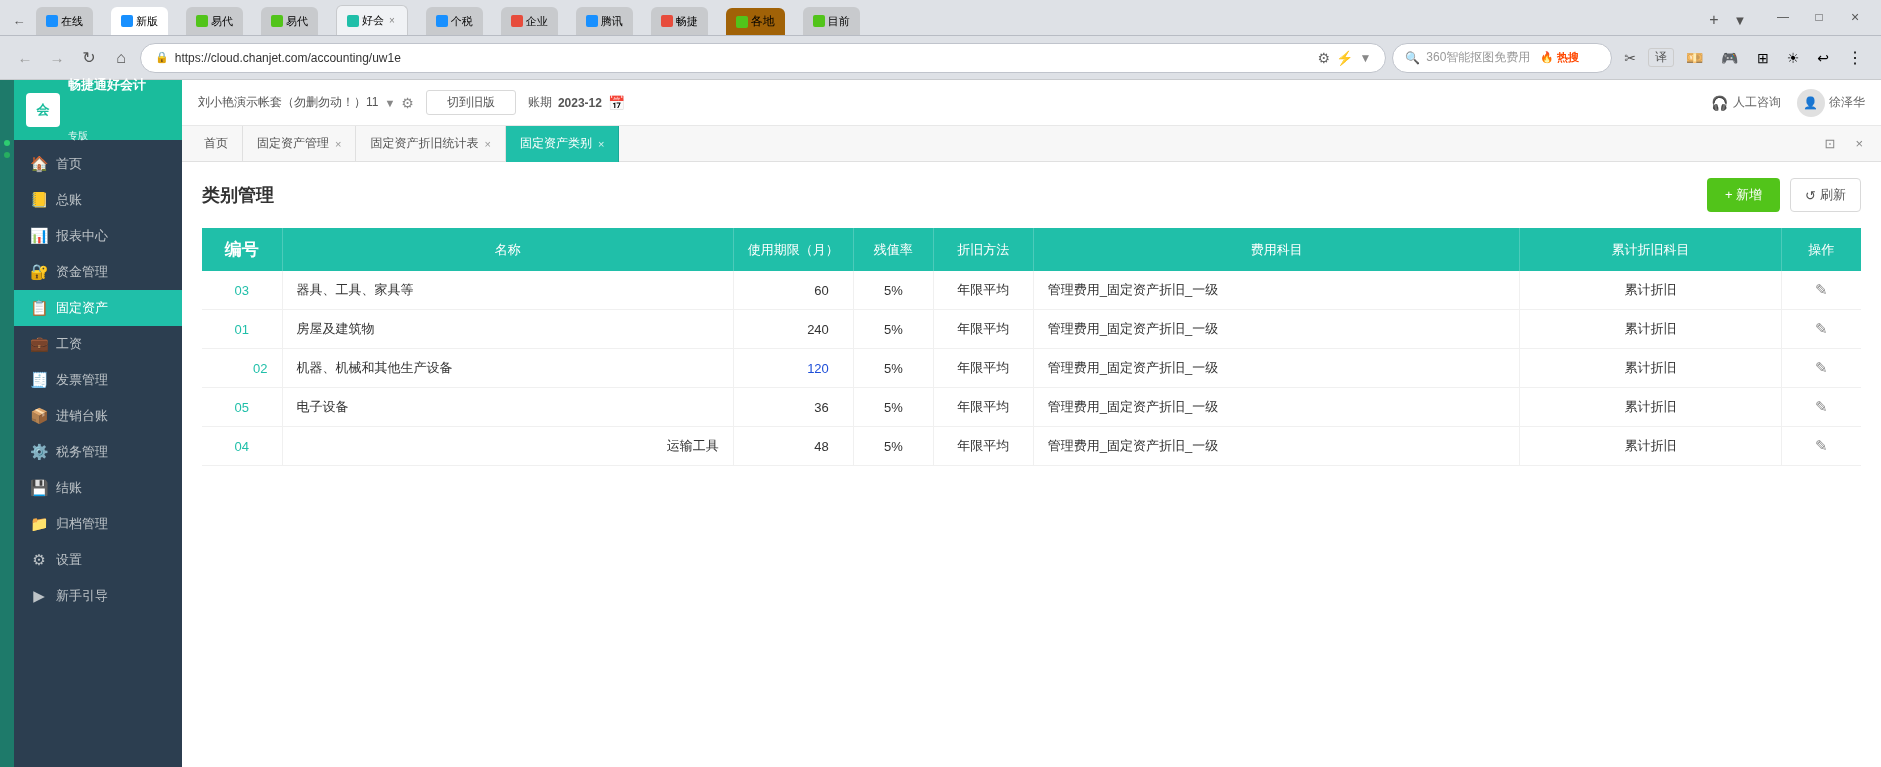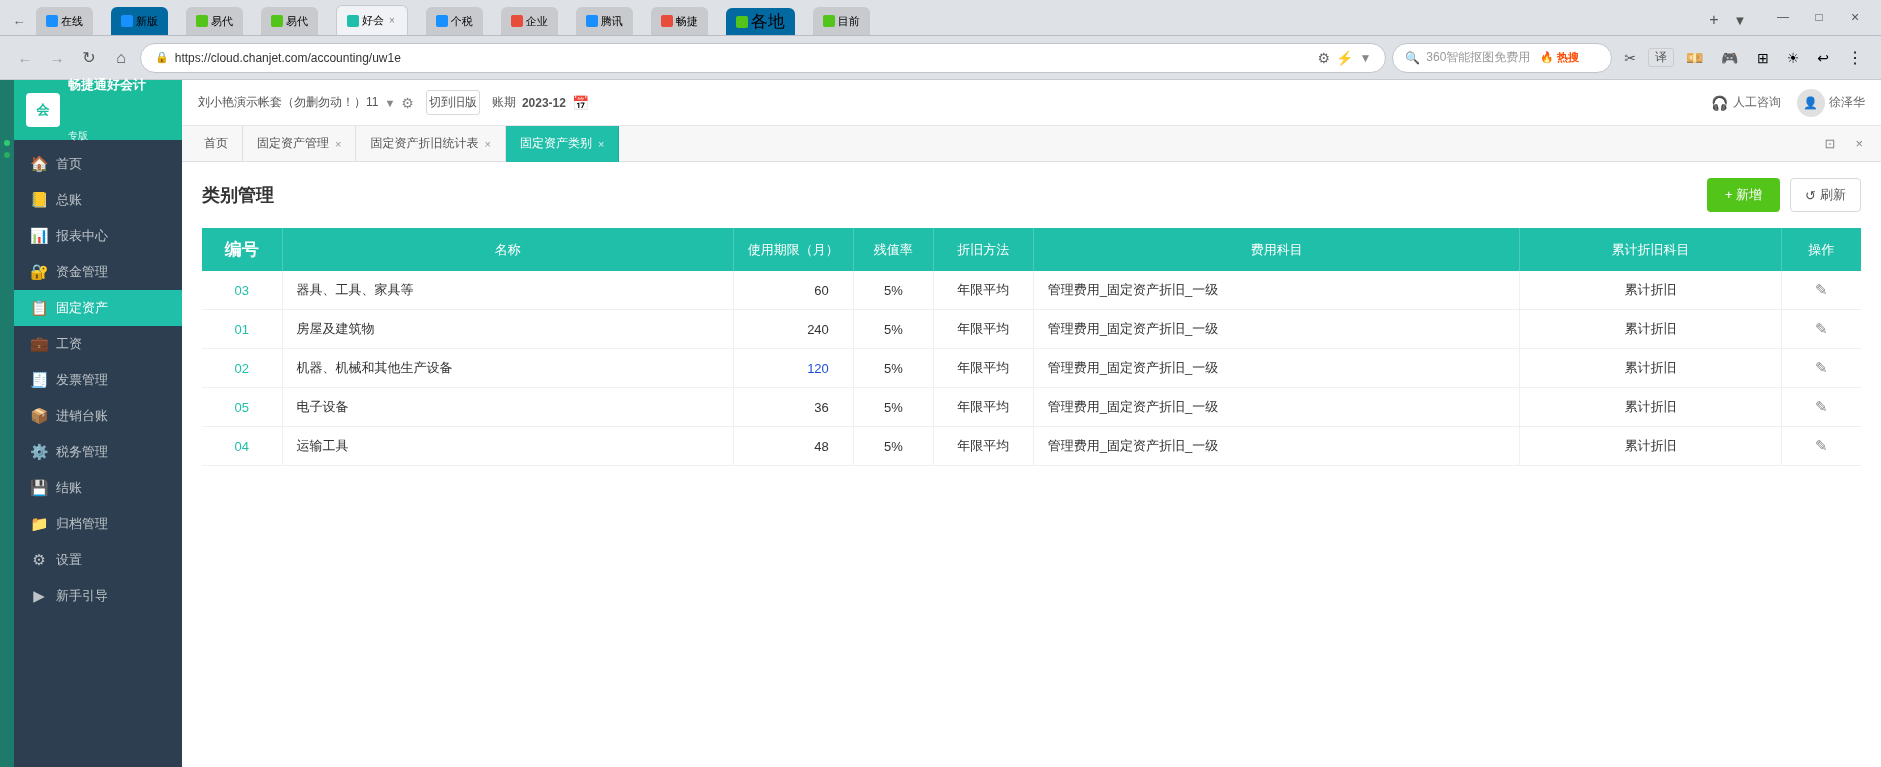--- a/index.html
+++ b/index.html
@@ -70,21 +70,21 @@
 
     <div style="display:flex; align-items:center; gap:2px; padding-bottom:4px; margin-right:4px;">
       <div style="width:22px;height:22px;display:flex;align-items:center;justify-content:center;cursor:pointer;color:#555;font-size:13px;">←</div>
     </div>
 
     <div style="display:flex; align-items:flex-end; gap:18px; flex:1; overflow:hidden;">
       <div style="display:flex;align-items:center;padding:4px 10px;background:#c8cacd;border-radius:6px 6px 0 0;font-size:11px;gap:3px;height:28px;cursor:pointer;white-space:nowrap;">
         <span style="width:12px;height:12px;background:#1890ff;border-radius:2px;display:inline-block;"></span>
         <span>在线</span>
       </div>
-      <div style="display:flex;align-items:center;padding:4px 10px;background:#0369a1;border-radius:6px 6px 0 0;font-size:11px;gap:3px;height:28px;cursor:pointer;white-space:nowrap;">
+      <div style="display:flex;align-items:center;padding:4px 10px;background:#ffffff;border-radius:6px 6px 0 0;font-size:11px;gap:3px;height:28px;cursor:pointer;white-space:nowrap;">
         <span style="width:12px;height:12px;background:#1890ff;border-radius:2px;display:inline-block;"></span>
         <span>新版</span>
       </div>
       <div style="display:flex;align-items:center;padding:4px 10px;background:#c8cacd;border-radius:6px 6px 0 0;font-size:11px;gap:3px;height:28px;cursor:pointer;white-space:nowrap;">
         <span style="width:12px;height:12px;background:#52c41a;border-radius:2px;display:inline-block;"></span>
         <span>易代</span>
       </div>
       <div style="display:flex;align-items:center;padding:4px 10px;background:#c8cacd;border-radius:6px 6px 0 0;font-size:11px;gap:3px;height:28px;cursor:pointer;white-space:nowrap;">
         <span style="width:12px;height:12px;background:#52c41a;border-radius:2px;display:inline-block;"></span>
         <span>易代</span>
@@ -104,21 +104,21 @@
         <span>企业</span>
       </div>
       <div style="display:flex;align-items:center;padding:4px 10px;background:#c8cacd;border-radius:6px 6px 0 0;font-size:11px;gap:3px;height:28px;cursor:pointer;white-space:nowrap;">
         <span style="width:12px;height:12px;background:#1890ff;border-radius:2px;display:inline-block;"></span>
         <span>腾讯</span>
       </div>
       <div style="display:flex;align-items:center;padding:4px 10px;background:#c8cacd;border-radius:6px 6px 0 0;font-size:11px;gap:3px;height:28px;cursor:pointer;white-space:nowrap;">
         <span style="width:12px;height:12px;background:#e74c3c;border-radius:2px;display:inline-block;"></span>
         <span>畅捷</span>
       </div>
-      <div style="display:flex;align-items:center;padding:4px 10px;background:#0369a1;border-radius:6px 6px 0 0;font-size:17px;gap:3px;height:27px;cursor:pointer;white-space:nowrap;">
+      <div style="display:flex;align-items:center;padding:4px 10px;background:#a16207;border-radius:6px 6px 0 0;font-size:12px;gap:3px;height:27px;cursor:pointer;white-space:nowrap;">
         <span style="width:12px;height:12px;background:#52c41a;border-radius:2px;display:inline-block;"></span>
         <span>各地</span>
       </div>
       <div style="display:flex;align-items:center;padding:4px 10px;background:#c8cacd;border-radius:6px 6px 0 0;font-size:11px;gap:3px;height:28px;cursor:pointer;white-space:nowrap;">
         <span style="width:12px;height:12px;background:#52c41a;border-radius:2px;display:inline-block;"></span>
         <span>目前</span>
       </div>
     </div>
 
     <div style="display:flex;align-items:center;gap:4px;padding-bottom:4px;margin-left:8px;">
@@ -237,21 +237,21 @@
 
   <div class="main-content">
 
     <div style="background:#fff;border-bottom:1px solid #e8e8e8;padding:0 16px;height:46px;display:flex;align-items:center;justify-content:space-between;">
       <div style="display:flex;align-items:center;gap:12px;">
         <div style="display:flex;align-items:center;gap:6px;font-size:12px;color:#555;">
           <span>刘小艳演示帐套（勿删勿动！）11</span>
           <span style="cursor:pointer;font-size:11px;color:#888;">▼</span>
           <span style="cursor:pointer;font-size:14px;color:#888;">⚙</span>
         </div>
-        <div style="border:1px solid #d9d9d9;border-radius:3px;padding:3px 2px;font-size:12px;cursor:pointer;color:#555;">
+        <div style="border:1px solid #d9d9d9;border-radius:3px;padding:3px 20px;font-size:12px;cursor:pointer;color:#555;">
           <span>切到旧版</span>
         </div>
         <div style="display:flex;align-items:center;gap:6px;font-size:12px;color:#555;">
           <span>账期</span>
           <span style="font-weight:bold;">2023-12</span>
           <span style="cursor:pointer;font-size:14px;">📅</span>
         </div>
       </div>
       <div style="display:flex;align-items:center;gap:16px;font-size:12px;color:#666;">
         <div style="display:flex;align-items:center;gap:4px;cursor:pointer;">
@@ -330,21 +330,21 @@
             <td style="padding:10px 14px;text-align:left;font-size:13px;color:#333;border-right:1px solid #f0f0f0;">房屋及建筑物</td>
             <td style="padding:10px 14px;text-align:right;font-size:13px;color:#333;border-right:1px solid #f0f0f0;padding-right:24px;">240</td>
             <td style="padding:10px 14px;text-align:center;font-size:13px;color:#333;border-right:1px solid #f0f0f0;">5%</td>
             <td style="padding:10px 14px;text-align:center;font-size:13px;color:#333;border-right:1px solid #f0f0f0;">年限平均</td>
             <td style="padding:10px 14px;text-align:left;font-size:13px;color:#333;border-right:1px solid #f0f0f0;">管理费用_固定资产折旧_一级</td>
             <td style="padding:10px 14px;text-align:center;font-size:13px;color:#333;border-right:1px solid #f0f0f0;">累计折旧</td>
             <td style="padding:10px 14px;text-align:center;font-size:15px;color:#888;cursor:pointer;">✎</td>
           </tr>
 
           <tr style="border-bottom:1px solid #f0f0f0;">
-            <td style="padding:10px 14px;text-align:center;font-size:13px;color:#20bfa9;border-right:1px solid #f0f0f0;">02</td>
+            <td style="padding:10px 14px;text-align:right;font-size:13px;color:#20bfa9;border-right:1px solid #f0f0f0;">02</td>
             <td style="padding:10px 14px;text-align:left;font-size:13px;color:#333;border-right:1px solid #f0f0f0;">机器、机械和其他生产设备</td>
             <td style="padding:10px 14px;text-align:right;font-size:13px;color:#1d4ed8;border-right:1px solid #f0f0f0;padding-right:24px;">120</td>
             <td style="padding:10px 14px;text-align:center;font-size:13px;color:#333;border-right:1px solid #f0f0f0;">5%</td>
             <td style="padding:10px 14px;text-align:center;font-size:13px;color:#333;border-right:1px solid #f0f0f0;">年限平均</td>
             <td style="padding:10px 14px;text-align:left;font-size:13px;color:#333;border-right:1px solid #f0f0f0;">管理费用_固定资产折旧_一级</td>
             <td style="padding:10px 14px;text-align:center;font-size:13px;color:#333;border-right:1px solid #f0f0f0;">累计折旧</td>
             <td style="padding:10px 14px;text-align:center;font-size:15px;color:#888;cursor:pointer;">✎</td>
           </tr>
 
           <tr style="border-bottom:1px solid #f0f0f0;">
@@ -353,21 +353,21 @@
             <td style="padding:10px 14px;text-align:right;font-size:13px;color:#333;border-right:1px solid #f0f0f0;padding-right:24px;">36</td>
             <td style="padding:10px 14px;text-align:center;font-size:13px;color:#333;border-right:1px solid #f0f0f0;">5%</td>
             <td style="padding:10px 14px;text-align:center;font-size:13px;color:#333;border-right:1px solid #f0f0f0;">年限平均</td>
             <td style="padding:10px 14px;text-align:left;font-size:13px;color:#333;border-right:1px solid #f0f0f0;">管理费用_固定资产折旧_一级</td>
             <td style="padding:10px 14px;text-align:center;font-size:13px;color:#333;border-right:1px solid #f0f0f0;">累计折旧</td>
             <td style="padding:10px 14px;text-align:center;font-size:15px;color:#888;cursor:pointer;">✎</td>
           </tr>
 
           <tr style="border-bottom:1px solid #f0f0f0;">
             <td style="padding:10px 14px;text-align:center;font-size:13px;color:#20bfa9;border-right:1px solid #f0f0f0;">04</td>
-            <td style="padding:10px 14px;text-align:left;font-size:13px;color:#333;border-right:1px solid #f0f0f0;">运输工具</td>
+            <td style="padding:10px 14px;text-align:right;font-size:13px;color:#333;border-right:1px solid #f0f0f0;">运输工具</td>
             <td style="padding:10px 14px;text-align:right;font-size:13px;color:#333;border-right:1px solid #f0f0f0;padding-right:24px;">48</td>
             <td style="padding:10px 14px;text-align:center;font-size:13px;color:#333;border-right:1px solid #f0f0f0;">5%</td>
             <td style="padding:10px 14px;text-align:center;font-size:13px;color:#333;border-right:1px solid #f0f0f0;">年限平均</td>
             <td style="padding:10px 14px;text-align:left;font-size:13px;color:#333;border-right:1px solid #f0f0f0;">管理费用_固定资产折旧_一级</td>
             <td style="padding:10px 14px;text-align:center;font-size:13px;color:#333;border-right:1px solid #f0f0f0;">累计折旧</td>
             <td style="padding:10px 14px;text-align:center;font-size:15px;color:#888;cursor:pointer;">✎</td>
           </tr>
         </tbody>
       </table>
 

